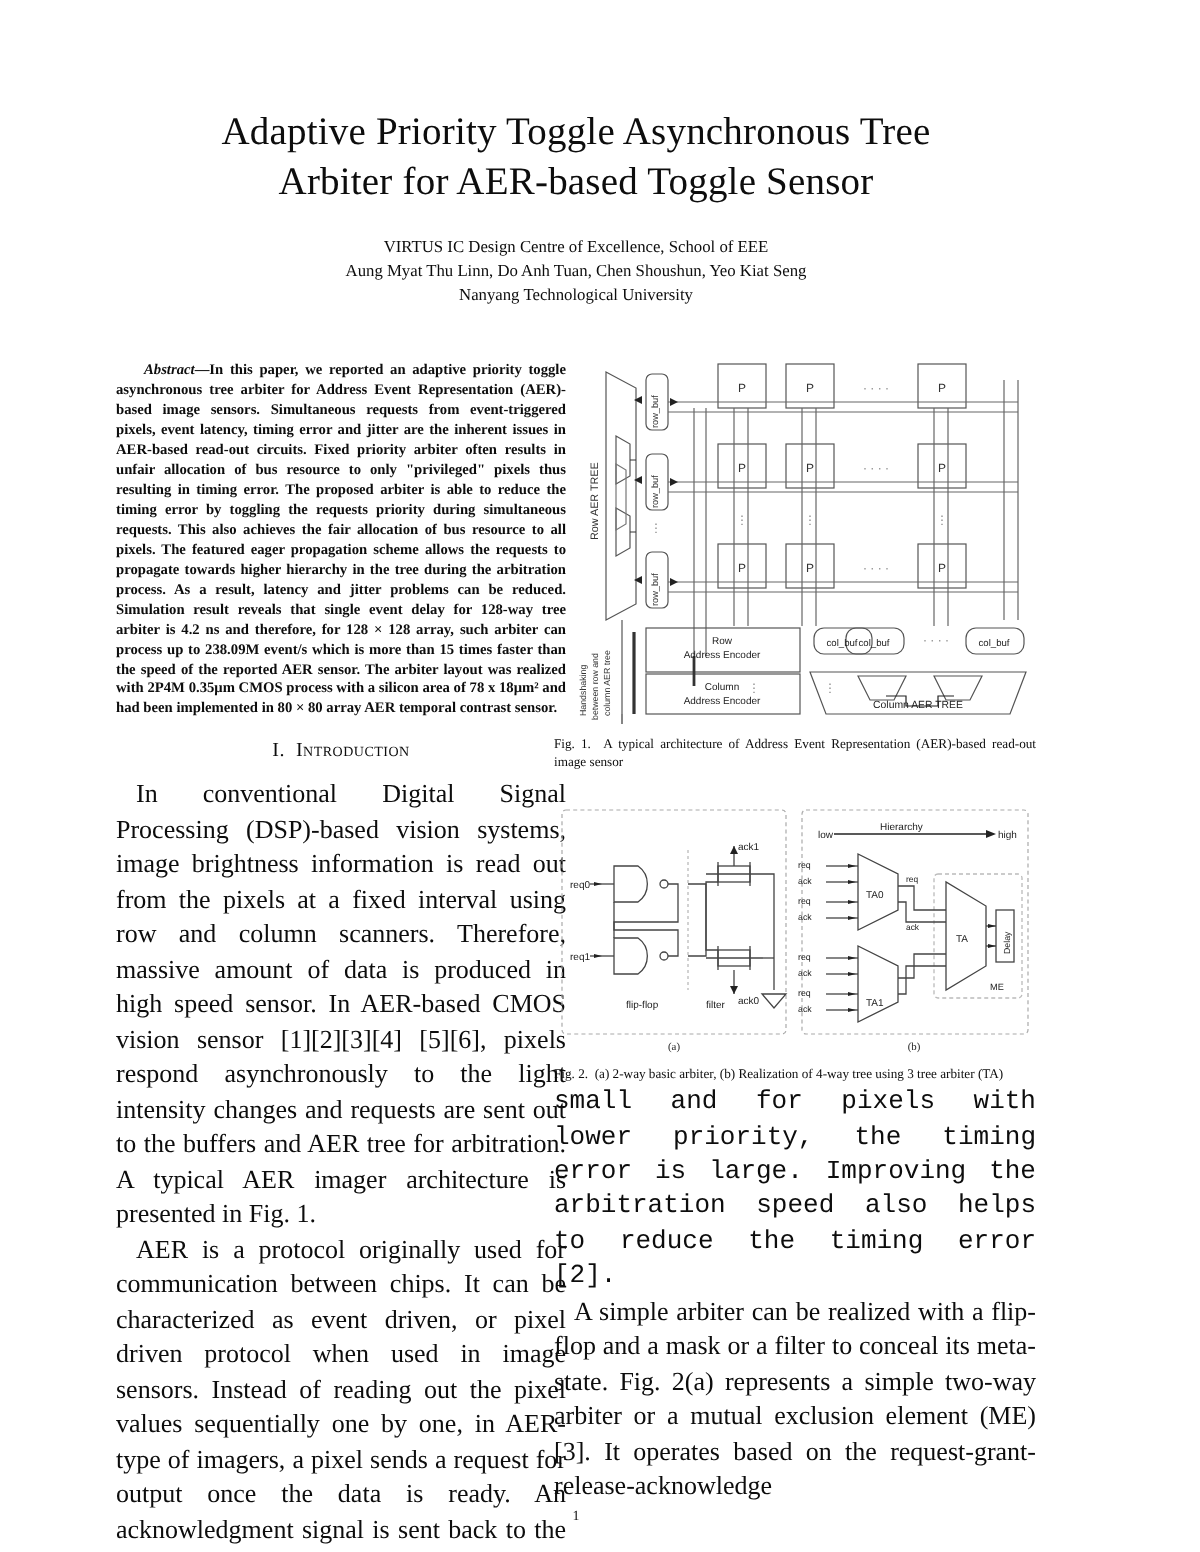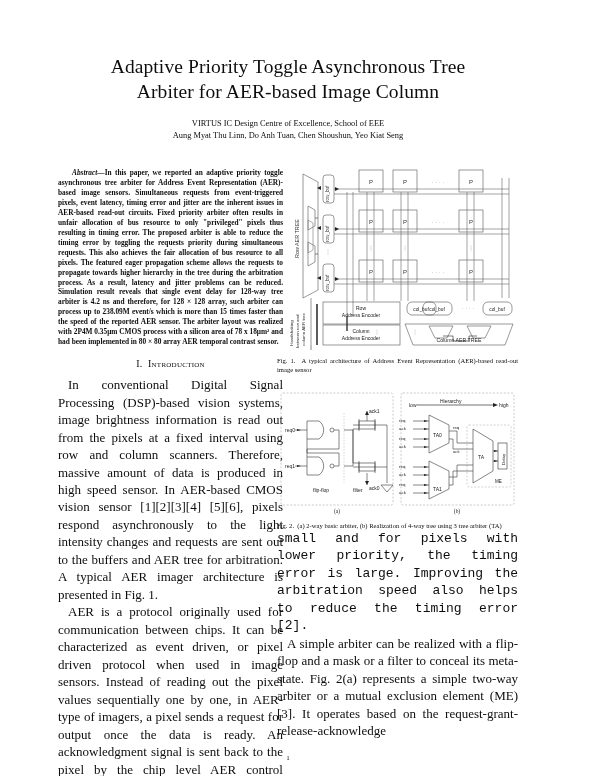--- a/index.html
+++ b/index.html
@@ -83,26 +83,27 @@
     text-align:center; font-size: 7px;
   }
 </style>
 </head>
 <body>
 
 <div class="page">
 
   <h1 class="title">
     <span>Adaptive Priority Toggle Asynchronous Tree</span>
-    <span class="l2">Arbiter for AER-based Image Column</span>
+    <span class="l2">Arbiter for AER-based Toggle Sensor</span>
   </h1>
 
   <div class="authors">
     <div>VIRTUS IC Design Centre of Excellence, School of EEE</div>
     <div>Aung Myat Thu Linn, Do Anh Tuan, Chen Shoushun, Yeo Kiat Seng</div>
+    <div>Nanyang Technological University</div>
   </div>
 
   <div class="columns">
 
     <div class="col">
 
       <p class="abstract"><span class="lead">Abstract</span><span>—</span><span>In this paper, we reported an adaptive priority toggle asynchronous tree arbiter for Address Event Representation (AER)-based image sensors. Simultaneous requests from event-triggered pixels, event latency, timing error and jitter are the inherent issues in AER-based read-out circuits. Fixed priority arbiter often results in unfair allocation of bus resource to only "privileged" pixels thus resulting in timing error. The proposed arbiter is able to reduce the timing error by toggling the requests priority during simultaneous requests. This also achieves the fair allocation of bus resource to all pixels. The featured eager propagation scheme allows the requests to propagate towards higher hierarchy in the tree during the arbitration process. As a result, latency and jitter problems can be reduced. Simulation result reveals that single event delay for 128-way tree arbiter is 4.2 ns and therefore, for 128 × 128 array, such arbiter can process up to 238.09M event/s which is more than 15 times faster than the speed of the reported AER sensor. The arbiter layout was realized with 2P4M 0.35μm CMOS process with a silicon area of 78 x 18μm² and had been implemented in 80 × 80 array AER temporal contrast sensor.</span></p>
 
       <div class="sec-head">
         <span class="num">I.</span>

